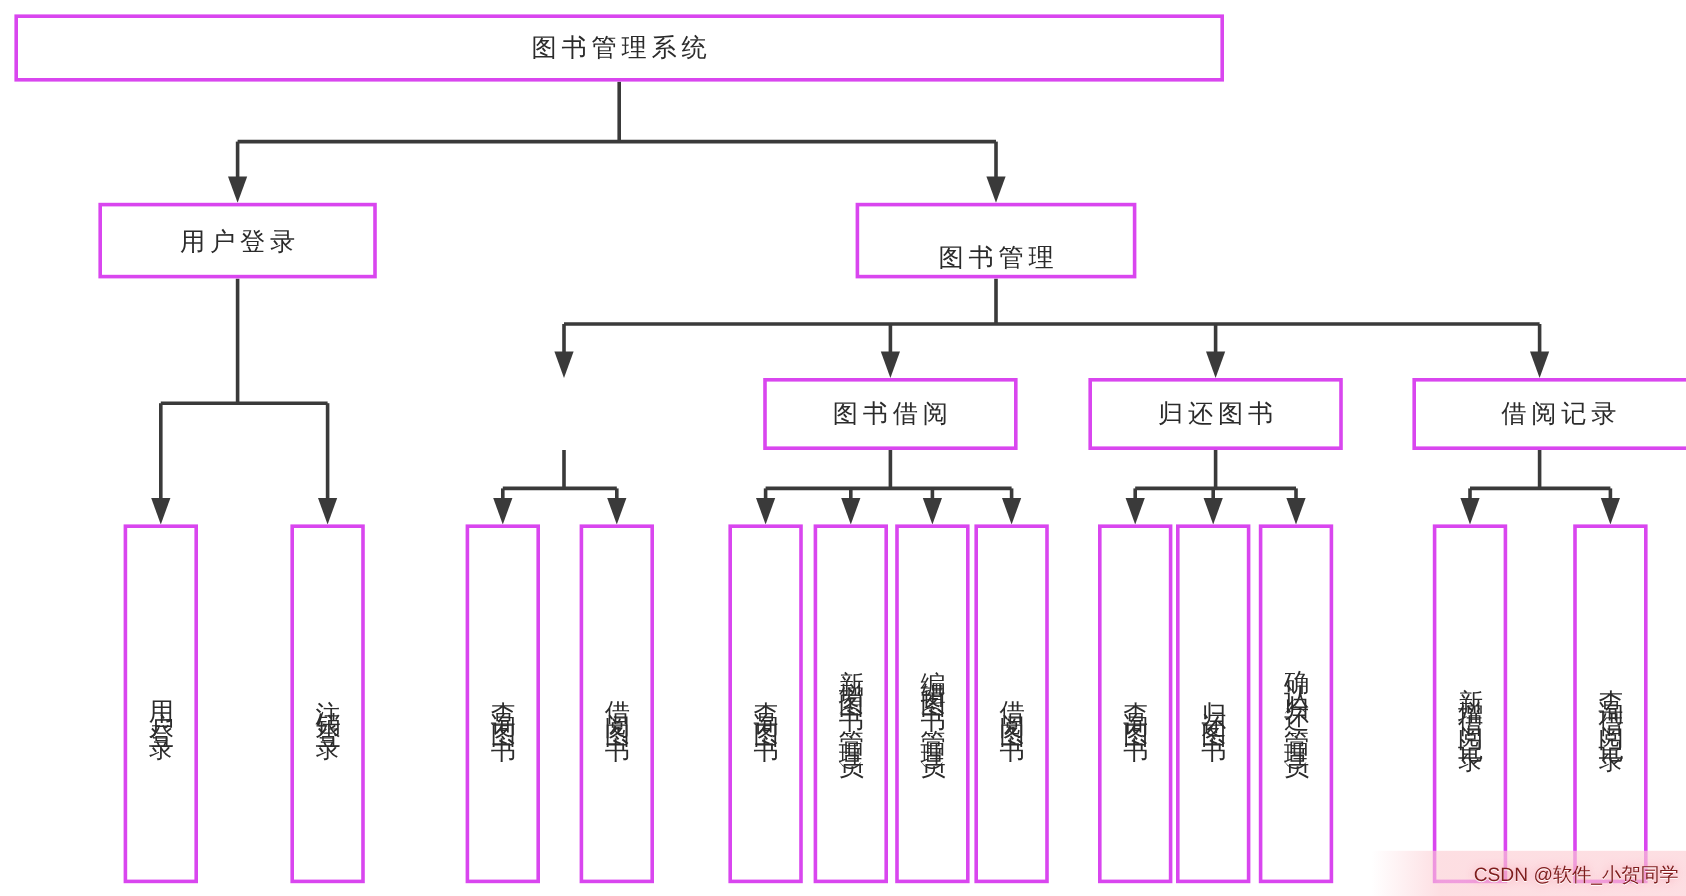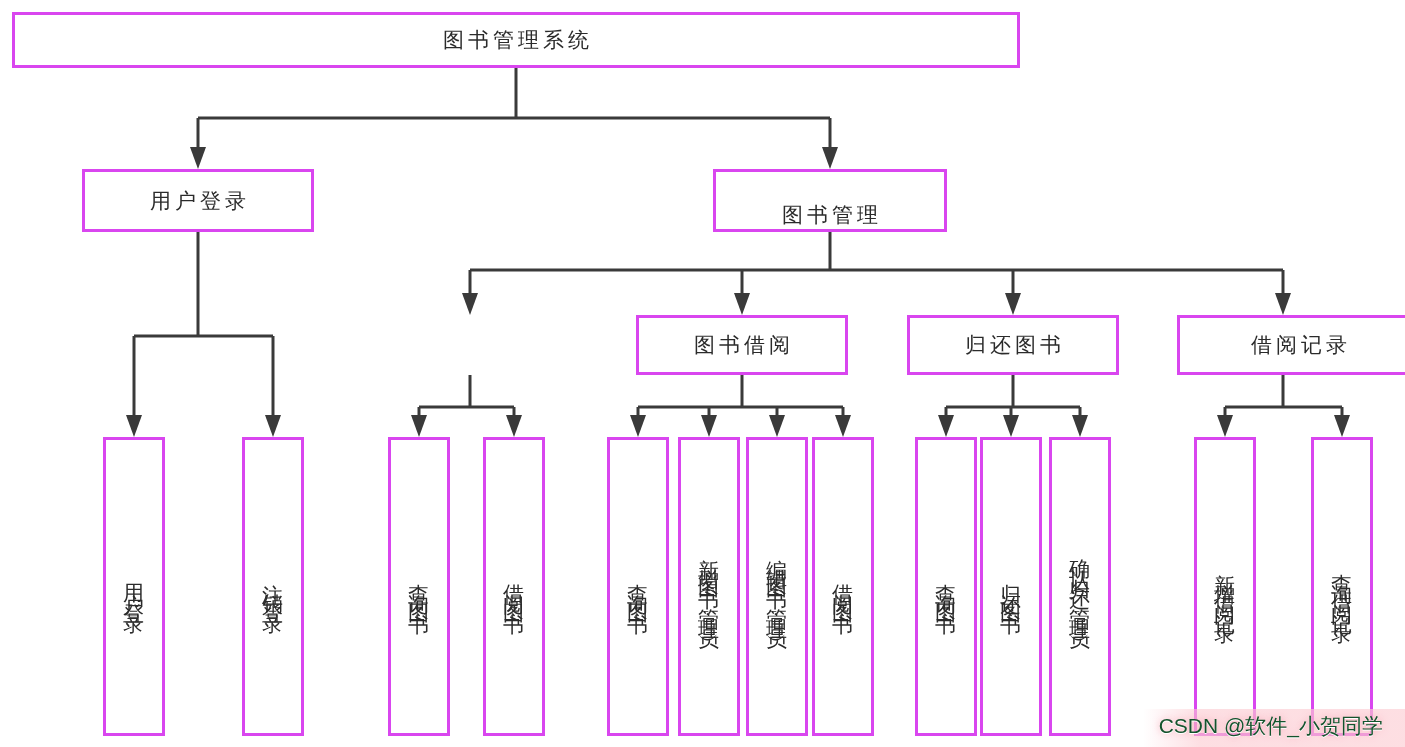--- a/index.html
+++ b/index.html
@@ -51,24 +51,24 @@
     width: 262px;
     height: 38px;
     background: linear-gradient(90deg,
       rgba(252,205,211,0) 0%,
       rgba(252,205,211,0.65) 22%,
       rgba(252,205,211,0.65) 100%);
     pointer-events: none;
   }
   .watermark-text {
     position: absolute;
-    right: 22px;
+    right: 6px;
     bottom: 7px;
-    font-size: 21px;
-    color: #14532d;
+    font-size: 16px;
+    color: #7f1d1d;
     text-shadow: 0 1px 0 #ffffff, 0 0 7px rgba(245,140,160,0.8);
     white-space: nowrap;
   }
 </style>
 </head>
 <body>
 
 <div class="canvas">
 
   <svg class="connectors" viewBox="0 0 1405 747" xmlns="http://www.w3.org/2000/svg">

